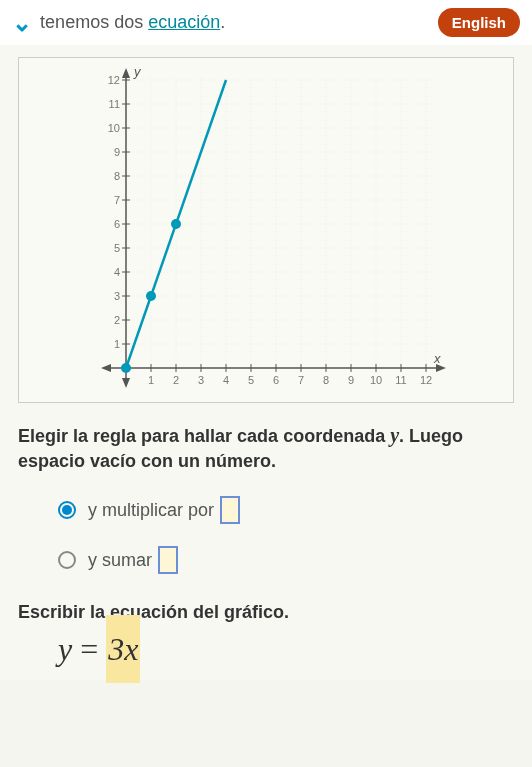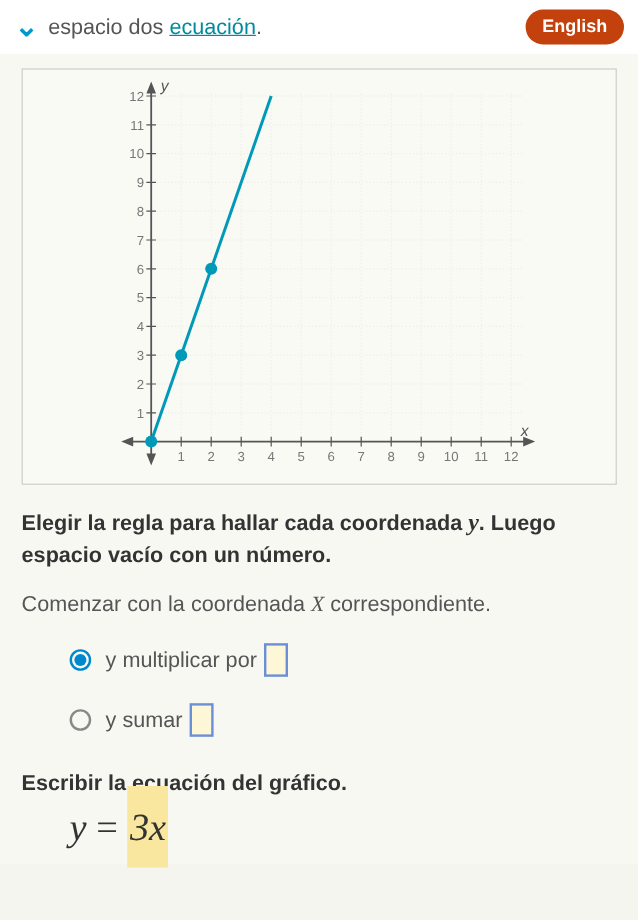--- a/index.html
+++ b/index.html
@@ -124,21 +124,21 @@
       font-style: italic;
       padding: 16px 2px;
     }
   </style>
 </head>
 <body>
 
 <div class="header">
   <span class="chevron">⌄</span>
   <span class="header-text">
-    <span>espacio dos </span><span class="link">ecuación</span><span>.</span>
+    <span>tenemos dos </span><span class="link">ecuación</span><span>.</span>
   </span>
   <button class="english-btn">English</button>
 </div>
 
 <div class="content">
 
   <div class="chart-container">
     <svg width="100%" height="340" viewBox="0 0 380 340">
 
       <g stroke="#ddd" stroke-width="0.5" stroke-dasharray="1,2">
@@ -244,23 +244,20 @@
       <circle cx="50" cy="310" r="5" fill="#0099b8"></circle>
       <circle cx="75" cy="238" r="5" fill="#0099b8"></circle>
       <circle cx="100" cy="166" r="5" fill="#0099b8"></circle>
     </svg>
   </div>
 
   <p class="instruction">
     <b><span>Elegir la regla para hallar cada coordenada </span><span class="italic-y">y</span><span>. Luego</span><br><span>espacio vacío con un número.</span></b>
   </p>
 
-  <p class="sub-instruction">
-    <span>Comenzar con la coordenada </span><span class="italic-x">X</span><span> correspondiente.</span>
-  </p>
 
   <div class="option-row">
     <span class="radio selected"></span>
     <span>y multiplicar por</span>
     <span class="input-box"></span>
   </div>
 
   <div class="option-row">
     <span class="radio"></span>
     <span>y sumar</span>

